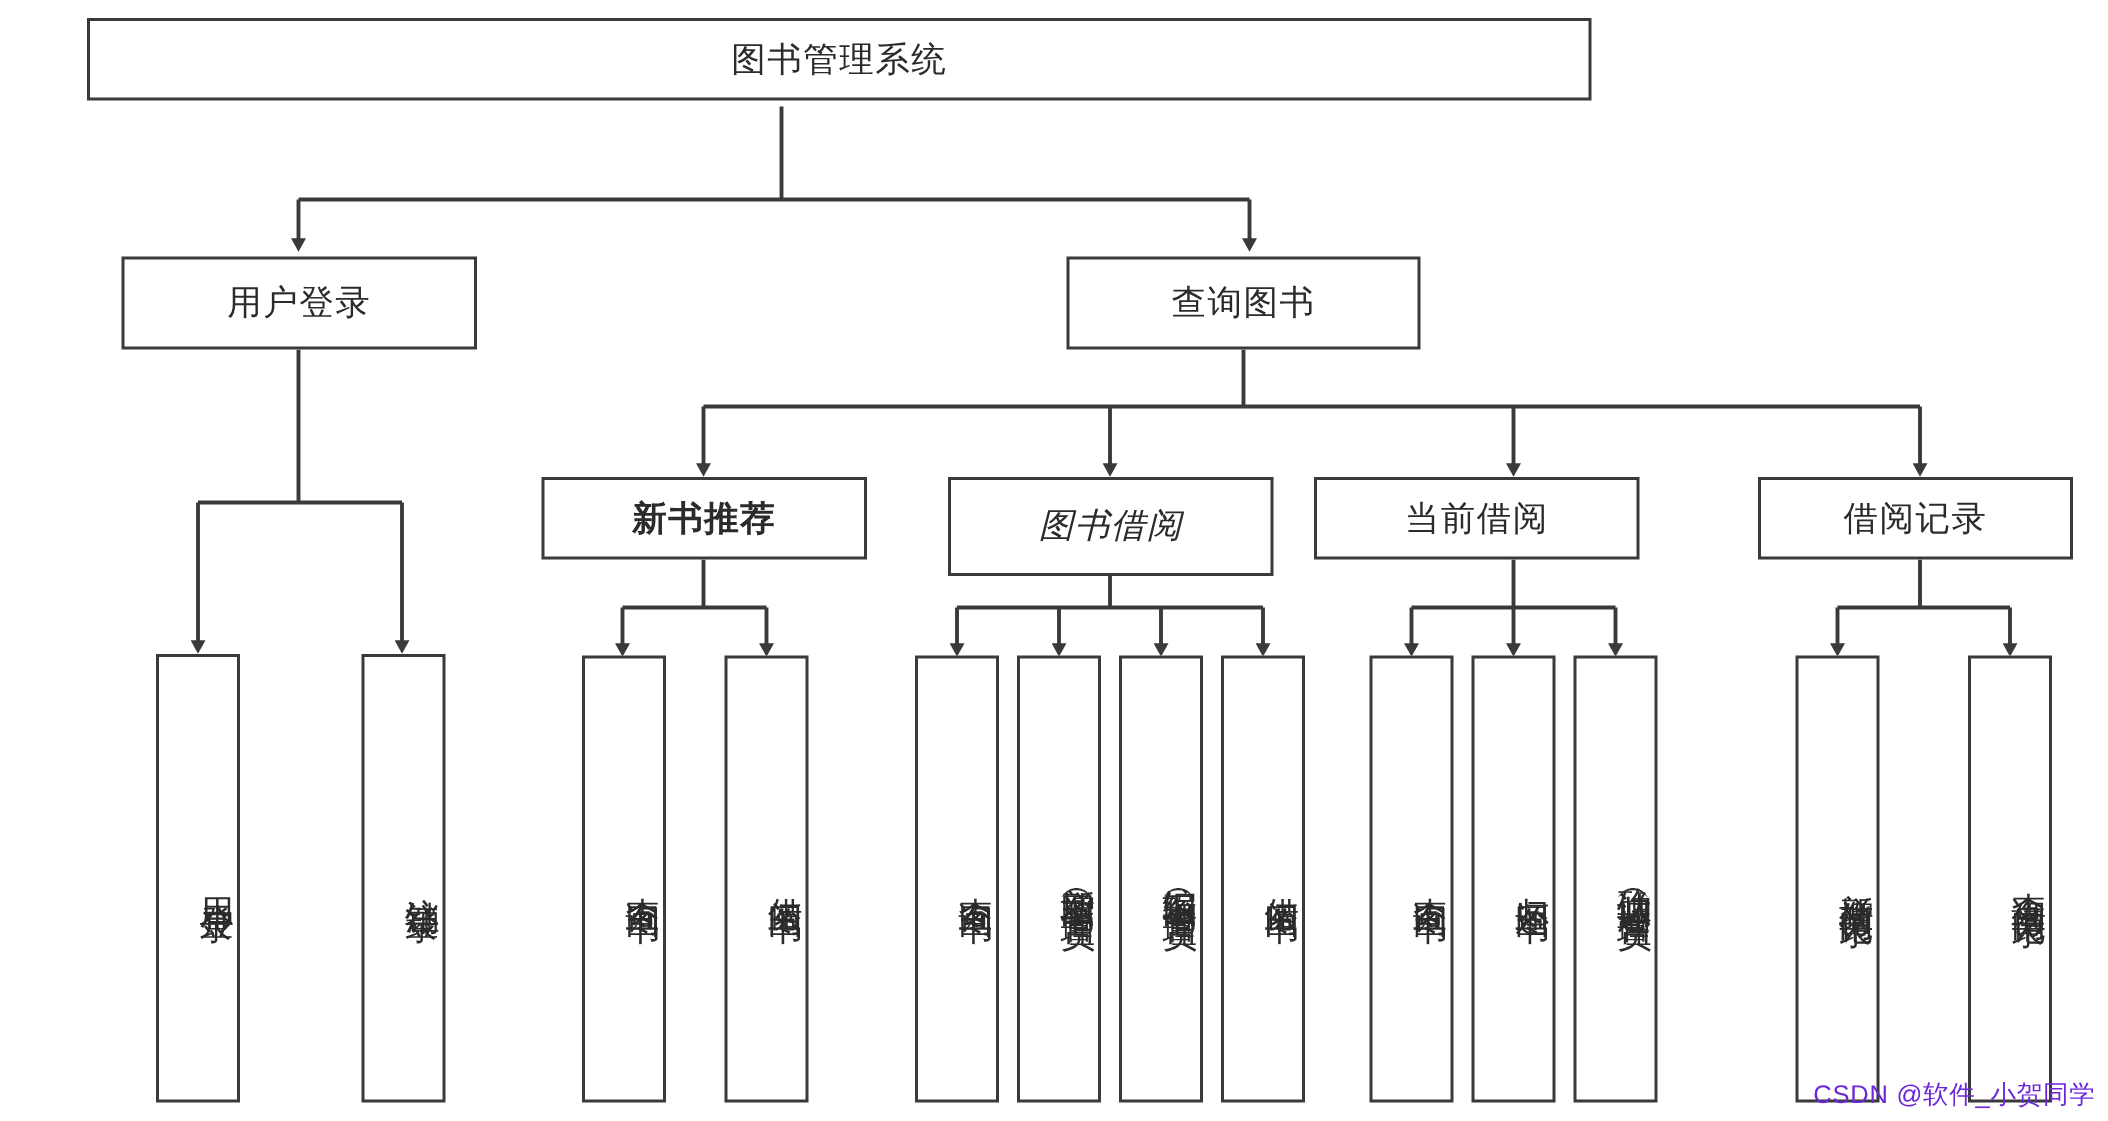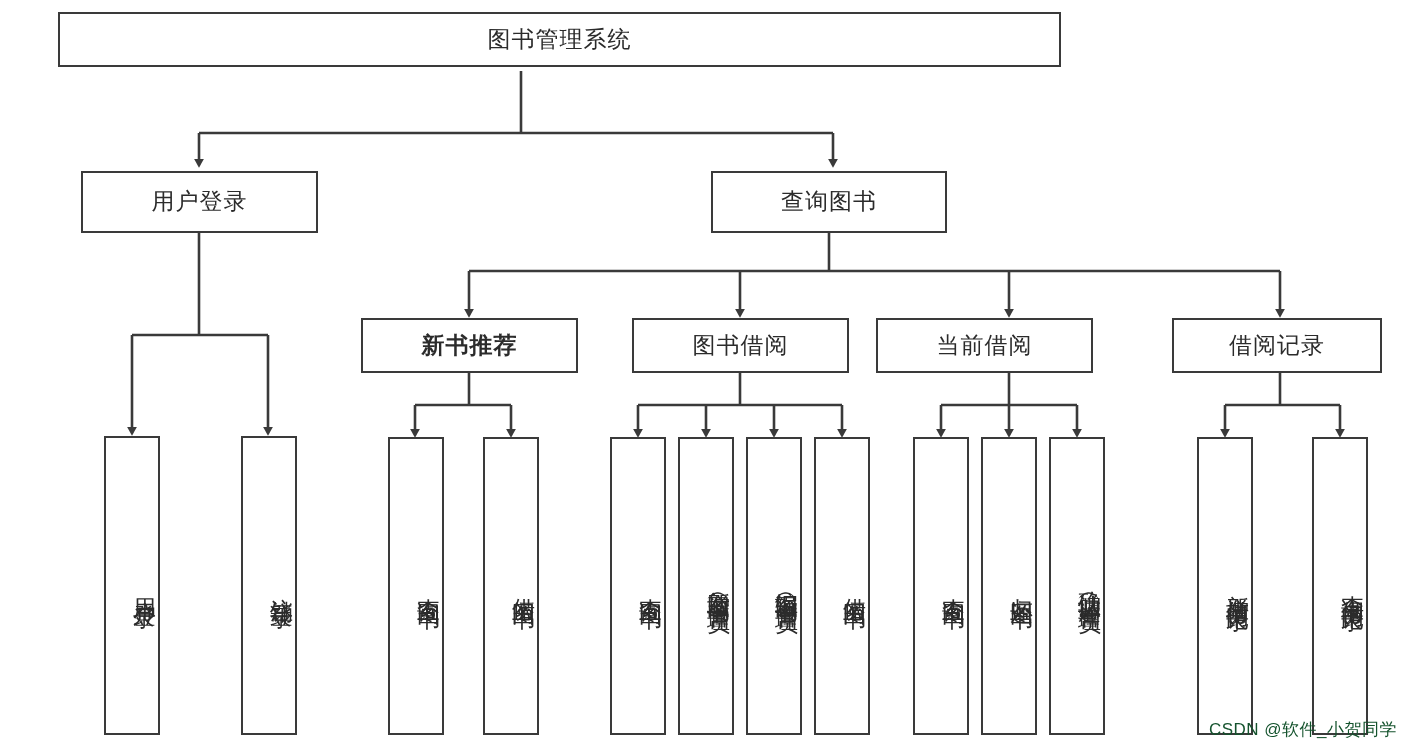--- a/index.html
+++ b/index.html
@@ -55,21 +55,21 @@
   .node.vert .txt {
     display: block;
     writing-mode: vertical-rl;
     text-orientation: upright;
   }
   .watermark {
     position: absolute;
     right: 8px;
     bottom: 6px;
     font-size: 17px;
-    color: #14532d;
+    color: #6d28d9;
     letter-spacing: 0.5px;
     z-index: 5;
     white-space: nowrap;
   }
 </style>
 </head>
 <body>
 
 <div id="canvas">
 
@@ -132,21 +132,21 @@
   </div>
 
   <div class="node horiz" style="left:711px; top:171px; width:236px; height:62px;">
     <span class="txt">查询图书</span>
   </div>
 
   <div class="node horiz" style="left:361px; top:318px; width:217px; height:55px;font-weight:bold;">
     <span class="txt">新书推荐</span>
   </div>
 
-  <div class="node horiz" style="left:632px; top:318px; width:217px; height:55px;">
+  <div class="node horiz" style="left:632px; top:318px; width:217px; height:66px;font-style:italic;">
     <span class="txt">图书借阅</span>
   </div>
 
   <div class="node horiz" style="left:876px; top:318px; width:217px; height:55px;">
     <span class="txt">当前借阅</span>
   </div>
 
   <div class="node horiz" style="left:1172px; top:318px; width:210px; height:55px;">
     <span class="txt">借阅记录</span>
   </div>

